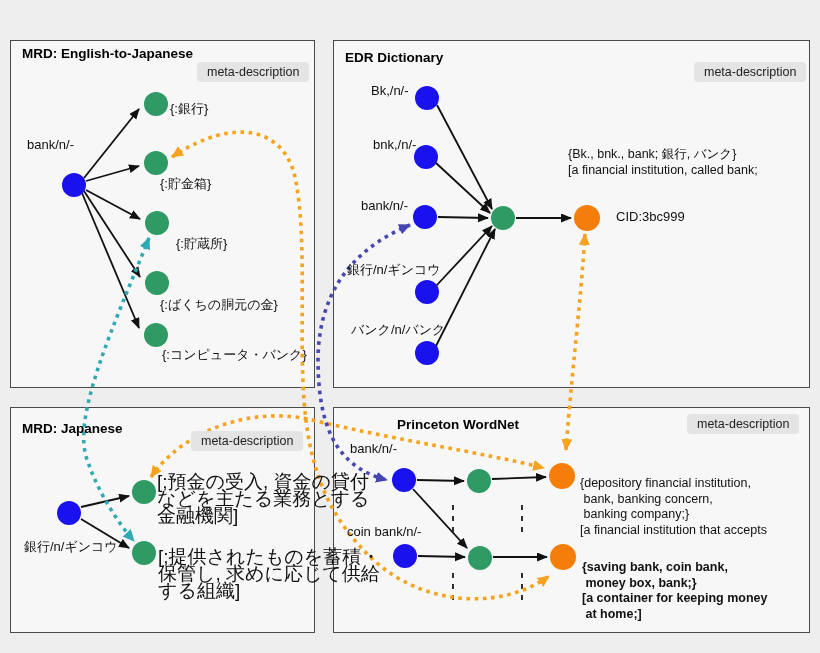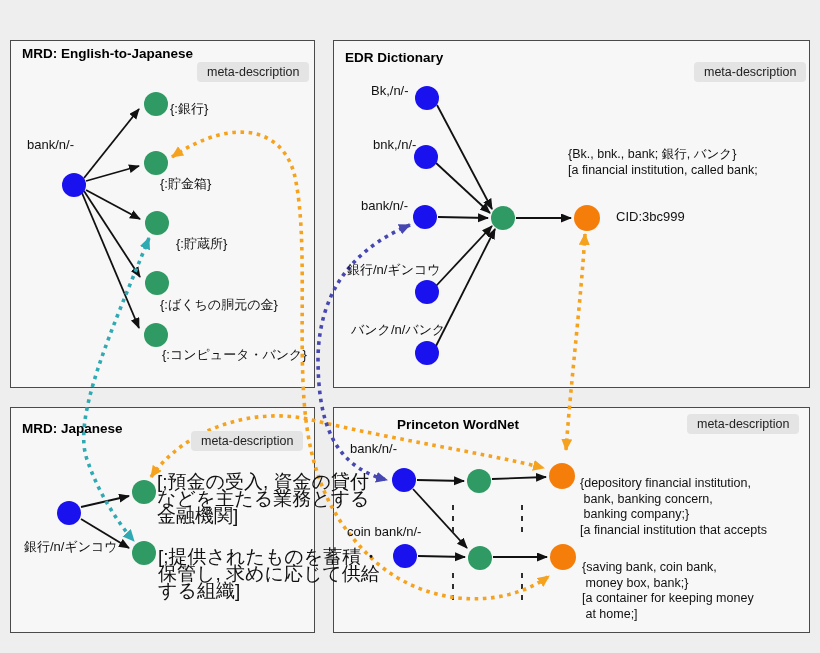--- a/index.html
+++ b/index.html
@@ -190,20 +190,20 @@
   <div class="lbl ttl" style="left:397px;top:417px;">Princeton WordNet</div>
   <div class="badge" style="left:687px;top:414px;">meta-description</div>
   <div class="lbl" style="left:350px;top:441px;">bank/n/-</div>
   <div class="lbl" style="left:347px;top:524px;">coin bank/n/-</div>
   <div class="block" style="left:580px;top:476px;">
     <div>{depository financial institution,</div>
     <div> bank, banking concern,</div>
     <div> banking company;}</div>
     <div>[a financial institution that accepts</div>
   </div>
-  <div class="block" style="left:582px;top:560px;">
+  <div class="block" style="left:582px;top:560px;font-weight:bold;">
     <div>{saving bank, coin bank,</div>
     <div> money box, bank;}</div>
     <div>[a container for keeping money</div>
     <div> at home;]</div>
   </div>
 
 </div>
 
 </body></html>

